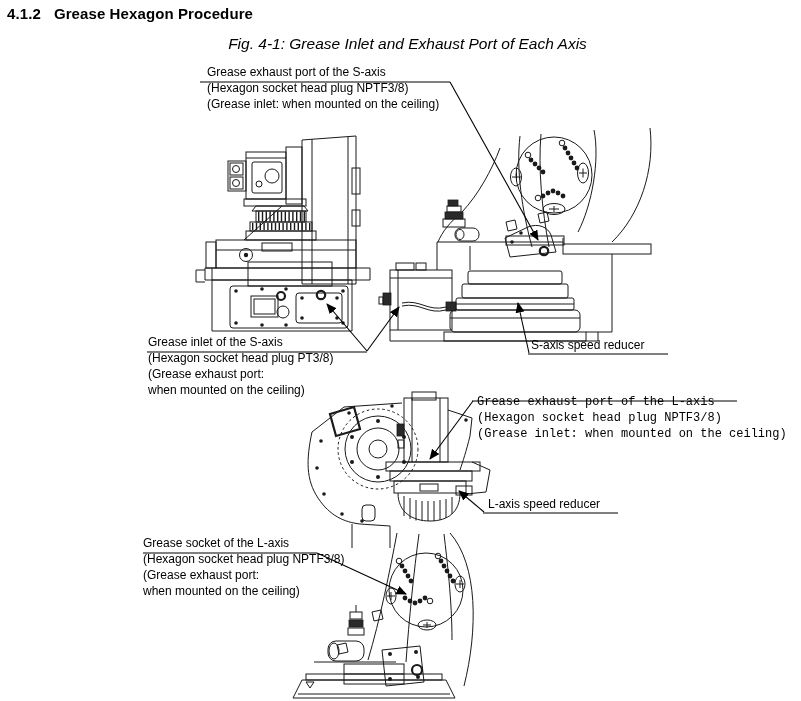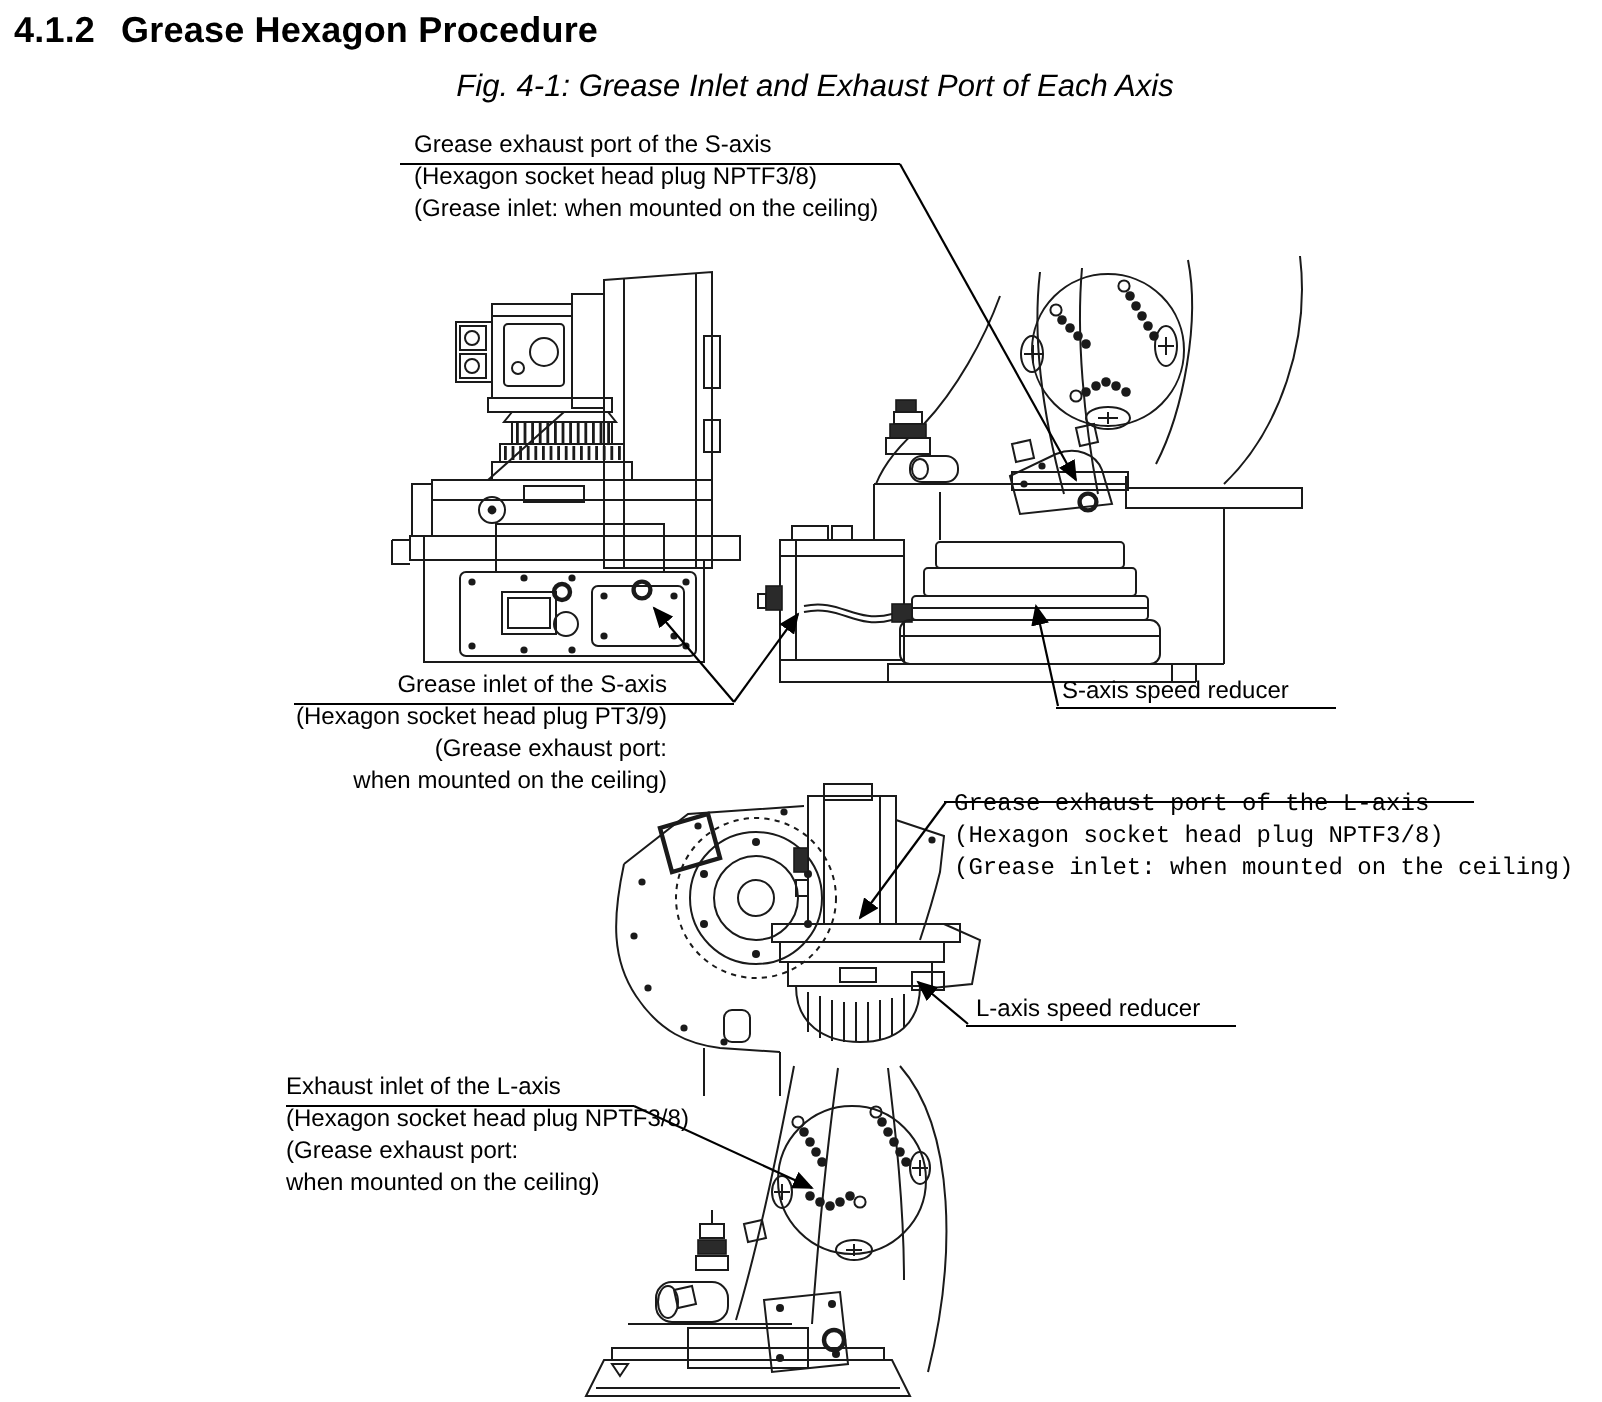--- a/index.html
+++ b/index.html
@@ -3,21 +3,21 @@
 <meta charset="utf-8">
 <style>
   html,body{margin:0;padding:0;}
   body{
     width:801px;height:701px;position:relative;background:#ffffff;
     font-family:"Liberation Sans","DejaVu Sans",sans-serif;color:#000;
     overflow:hidden;
   }
   .heading{
     position:absolute;left:7px;top:5px;display:flex;gap:13px;
-    font-size:18px;font-weight:bold;letter-spacing:0.1px;
+    font-size:15px;font-weight:bold;letter-spacing:0.1px;
   }
   .caption{
     position:absolute;left:31px;top:35px;width:753px;text-align:center;
     font-size:15.5px;font-style:italic;
   }
   .callout{
     position:absolute;font-size:12px;line-height:16px;white-space:nowrap;
   }
   .callout div{height:16px;}
   svg.art{position:absolute;left:0;top:0;}
@@ -282,39 +282,39 @@
     <path class="lead" d="M317,553 L406,594" marker-end="url(#arr)"></path>
   </g>
 </svg>
 
 <div class="callout" style="left:207px;top:64px;">
   <div>Grease exhaust port of the S-axis</div>
   <div>(Hexagon socket head plug NPTF3/8)</div>
   <div>(Grease inlet: when mounted on the ceiling)</div>
 </div>
 
-<div class="callout" style="left:148px;top:334px;text-align:right;">
+<div class="callout" style="left:148px;top:334px;">
   <div>Grease inlet of the S-axis</div>
-  <div>(Hexagon socket head plug PT3/9)</div>
+  <div>(Hexagon socket head plug PT3/8)</div>
   <div>(Grease exhaust port:</div>
   <div>when mounted on the ceiling)</div>
 </div>
 
 <div class="callout" style="left:531px;top:337px;">
   <div>S-axis speed reducer</div>
 </div>
 
 <div class="callout" style="left:477px;top:394px;font-family:Liberation Mono, monospace;">
   <div>Grease exhaust port of the L-axis</div>
   <div>(Hexagon socket head plug NPTF3/8)</div>
   <div>(Grease inlet: when mounted on the ceiling)</div>
 </div>
 
 <div class="callout" style="left:488px;top:496px;text-align:right;">
   <div>L-axis speed reducer</div>
 </div>
 
 <div class="callout" style="left:143px;top:535px;">
-  <div>Exhaust inlet of the L-axis</div>
+  <div>Grease socket of the L-axis</div>
   <div>(Hexagon socket head plug NPTF3/8)</div>
   <div>(Grease exhaust port:</div>
   <div>when mounted on the ceiling)</div>
 </div>
 
 </body></html>

